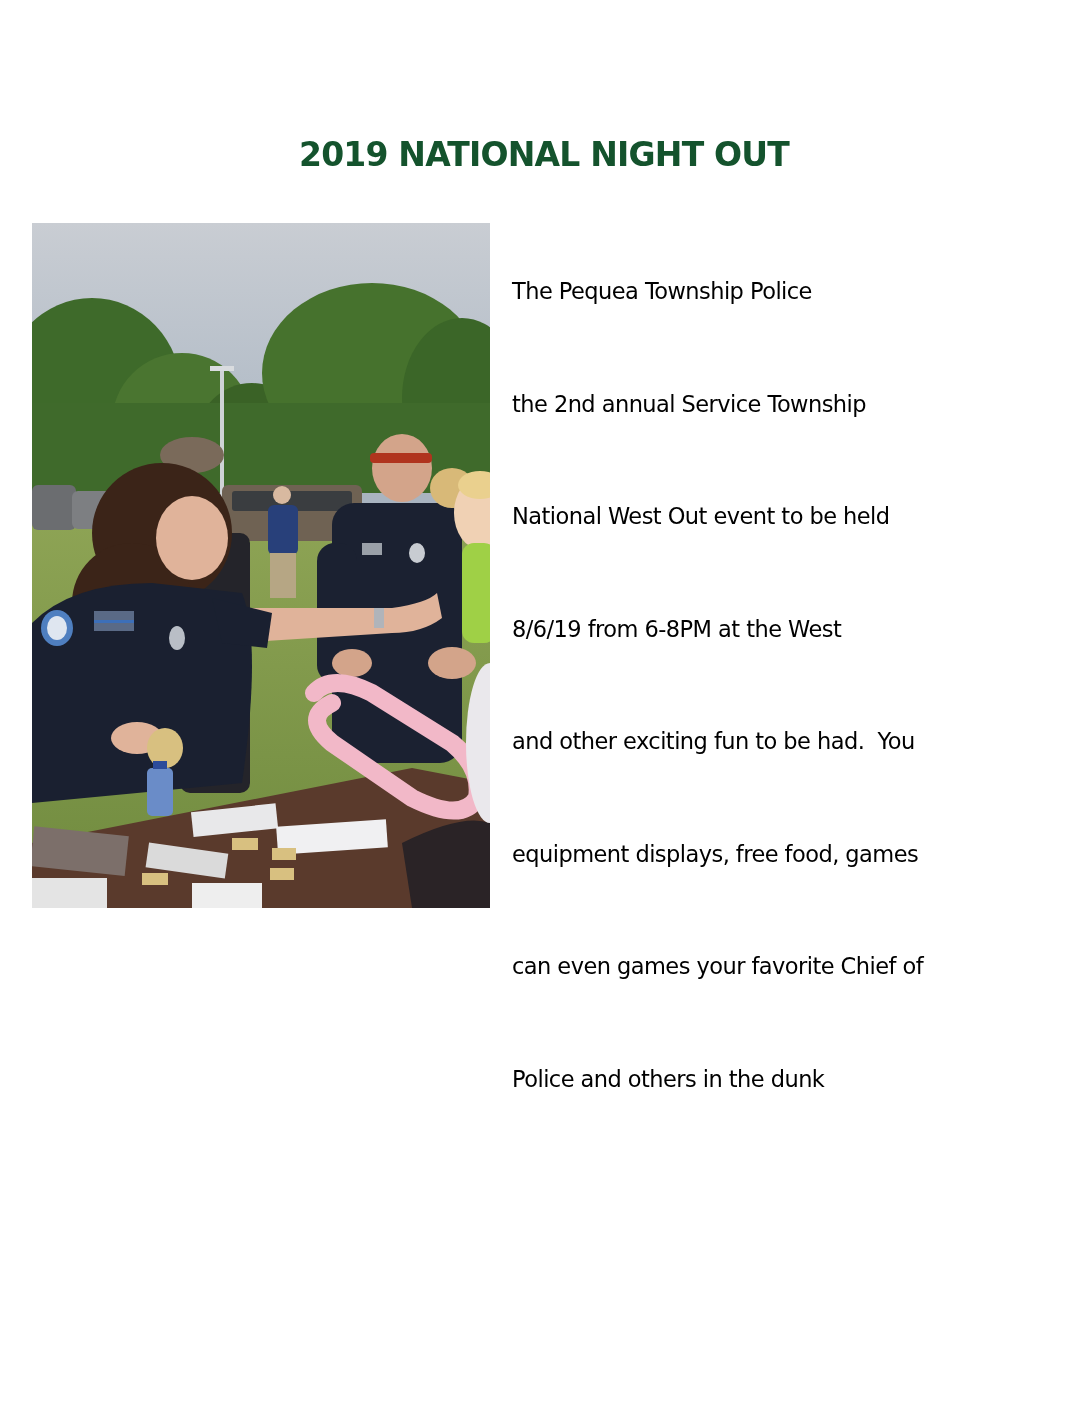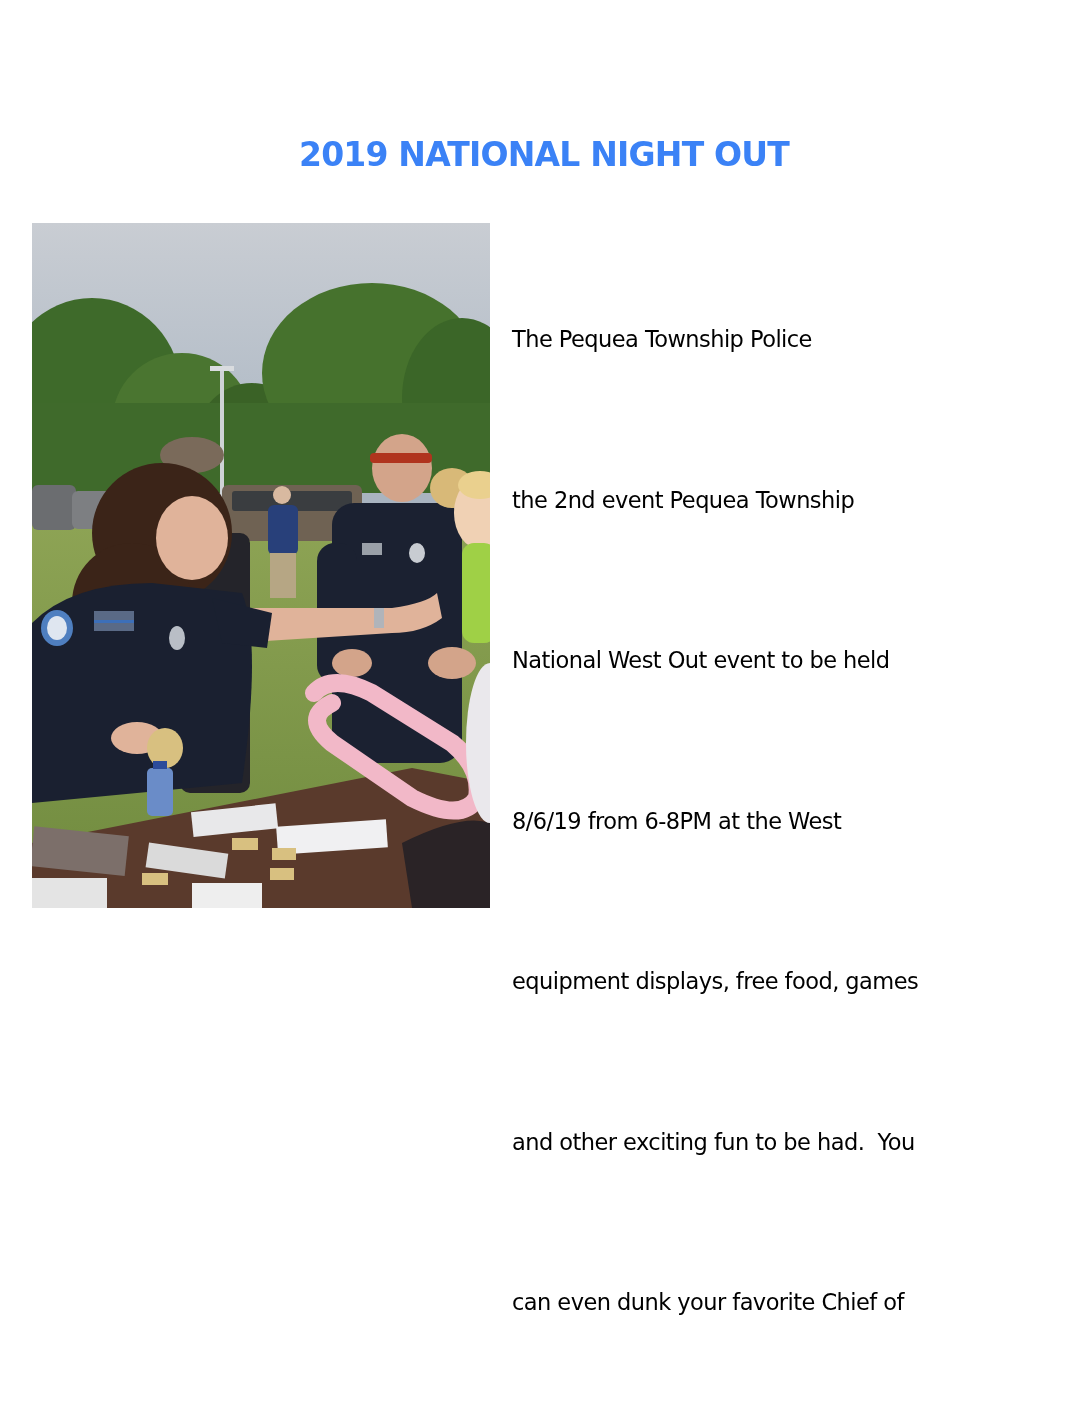--- a/index.html
+++ b/index.html
@@ -26,21 +26,21 @@
       position: absolute;
       left: 0;
       top: 131px;
       width: 1088px;
       text-align: center;
       font-family: "DejaVu Sans", "Liberation Sans", sans-serif;
       font-weight: bold;
       font-size: 33px;
       letter-spacing: -0.8px;
       line-height: 48px;
-      color: #3b82f6;
+      color: #14532d;
       margin: 0;
     }
     .photo {
       position: absolute;
       left: 32px;
       top: 223px;
       width: 458px;
       height: 685px;
       overflow: hidden;
       background: #a9b4c0;
@@ -59,21 +59,20 @@
       font-size: 22.5px;
       letter-spacing: -0.55px;
       line-height: 37.5px;
       color: #000;
       white-space: pre;
       margin: 0;
     }
     .body-text .line {
       display: block;
       height: 37.5px;
-      margin-top: 48px;
     }
   </style>
 </head>
 <body>
 
 <div class="page">
 
   <h1 class="title">2019 NATIONAL NIGHT OUT</h1>
 
   <div class="photo" title="Police officers interacting with community members and a child at an outdoor table with flyers, a water bottle and a pink balloon; trees, parked cars and a light pole in the background">
@@ -193,26 +192,26 @@
       <g fill="none" stroke="#f2b8c8" stroke-width="18" stroke-linecap="round">
         <path d="M282 470 Q300 450 340 470 L420 520 Q450 545 445 575 Q430 600 380 575 L300 520 Q270 495 300 480"></path>
       </g>
 
       <ellipse cx="458" cy="520" rx="24" ry="80" fill="#eae8ec"></ellipse>
     </svg>
   </div>
 
   <div class="body-text">
     <span class="line">The Pequea Township Police</span>
-    <span class="line">the 2nd event Pequea Township</span>
+    <span class="line">the 2nd annual Service Township</span>
     <span class="line">National West Out event to be held</span>
     <span class="line">8/6/19 from 6-8PM at the West</span>
+    <span class="line">and other exciting fun to be had.  You</span>
     <span class="line">equipment displays, free food, games</span>
-    <span class="line">and other exciting fun to be had.  You</span>
-    <span class="line">can even dunk your favorite Chief of</span>
+    <span class="line">can even games your favorite Chief of</span>
     <span class="line">Police and others in the dunk</span>
     
     
     
     
     
     
     
     
     

